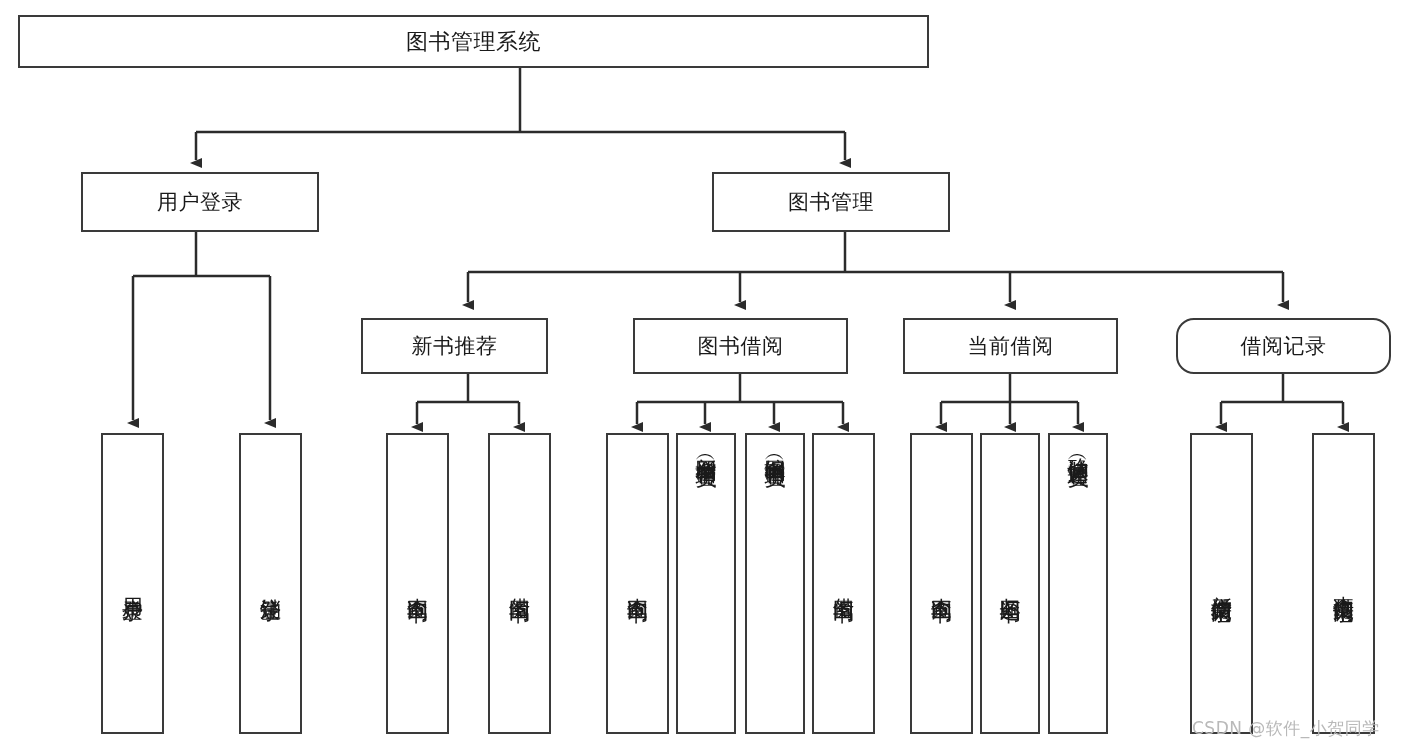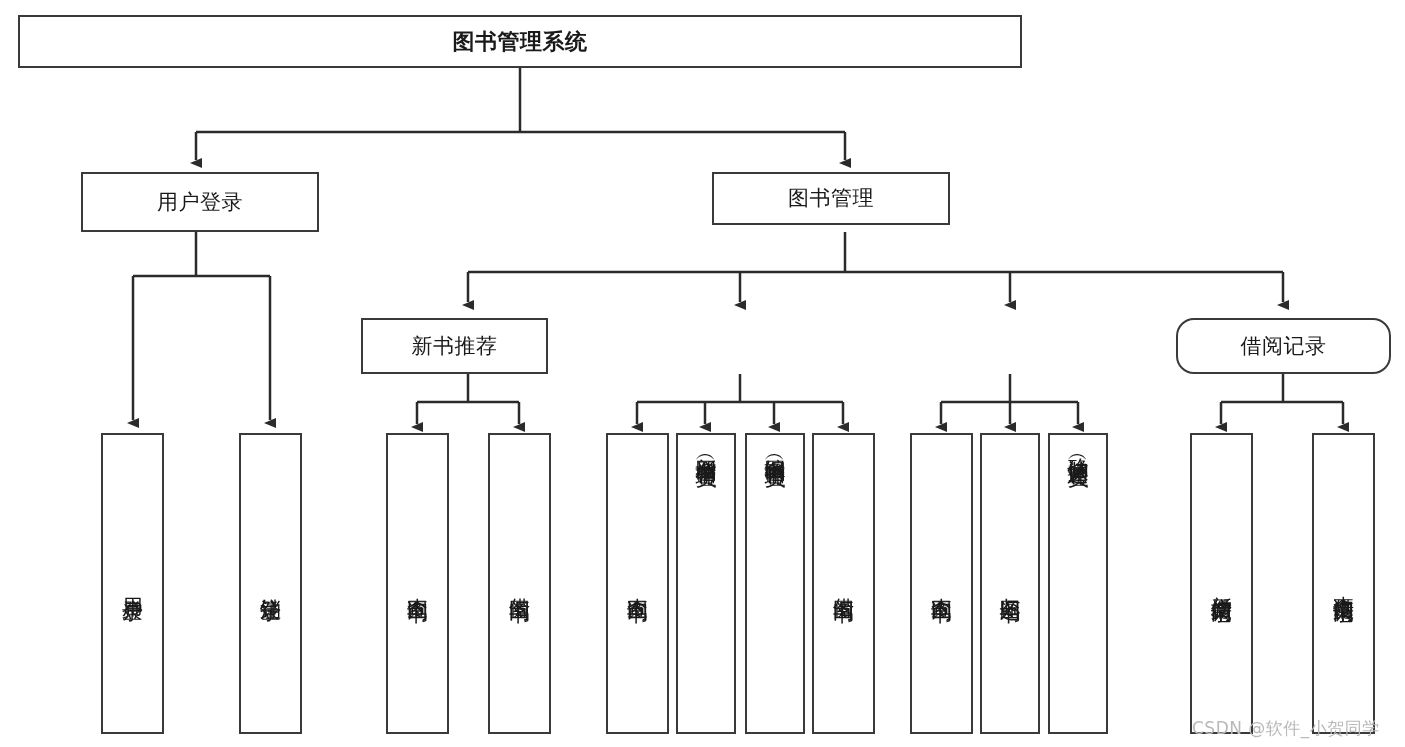--- a/index.html
+++ b/index.html
@@ -122,34 +122,40 @@
       <path d="M1010,402 L1010,424" marker-end="url(#arrow)"></path>
       <path d="M1078,402 L1078,424" marker-end="url(#arrow)"></path>
 
       <path d="M1283,374 L1283,402"></path>
       <path d="M1221,402 L1343,402"></path>
       <path d="M1221,402 L1221,424" marker-end="url(#arrow)"></path>
       <path d="M1343,402 L1343,424" marker-end="url(#arrow)"></path>
     </g>
   </svg>
 
-  <div class="node root horizontal" style="left:18px; top:15px; width:1004px; height:53px;font-weight:bold;">
+  <div class="node root horizontal" style="left:18px; top:15px; width:911px; height:53px;">
     <span class="node-label">图书管理系统</span>
   </div>
 
   <div class="node horizontal" style="left:81px; top:172px; width:238px; height:60px;">
     <span class="node-label">用户登录</span>
   </div>
-  <div class="node horizontal" style="left:712px; top:172px; width:238px; height:53px;">
+  <div class="node horizontal" style="left:712px; top:172px; width:238px; height:60px;">
     <span class="node-label">图书管理</span>
   </div>
 
   <div class="node horizontal" style="left:361px; top:318px; width:187px; height:56px;">
     <span class="node-label">新书推荐</span>
   </div>
+  <div class="node horizontal" style="left:633px; top:318px; width:215px; height:56px;">
+    <span class="node-label">图书借阅</span>
+  </div>
+  <div class="node horizontal" style="left:903px; top:318px; width:215px; height:56px;">
+    <span class="node-label">当前借阅</span>
+  </div>
   <div class="node horizontal" style="left:1176px; top:318px; width:215px; height:56px;border-radius:18px;">
     <span class="node-label">借阅记录</span>
   </div>
 
   <div class="node vertical center-text" style="left:101px; top:433px; width:63px; height:301px;">
     <span class="node-label">用户登录</span>
   </div>
   <div class="node vertical center-text" style="left:239px; top:433px; width:63px; height:301px;">
     <span class="node-label">注销登录</span>
   </div>

